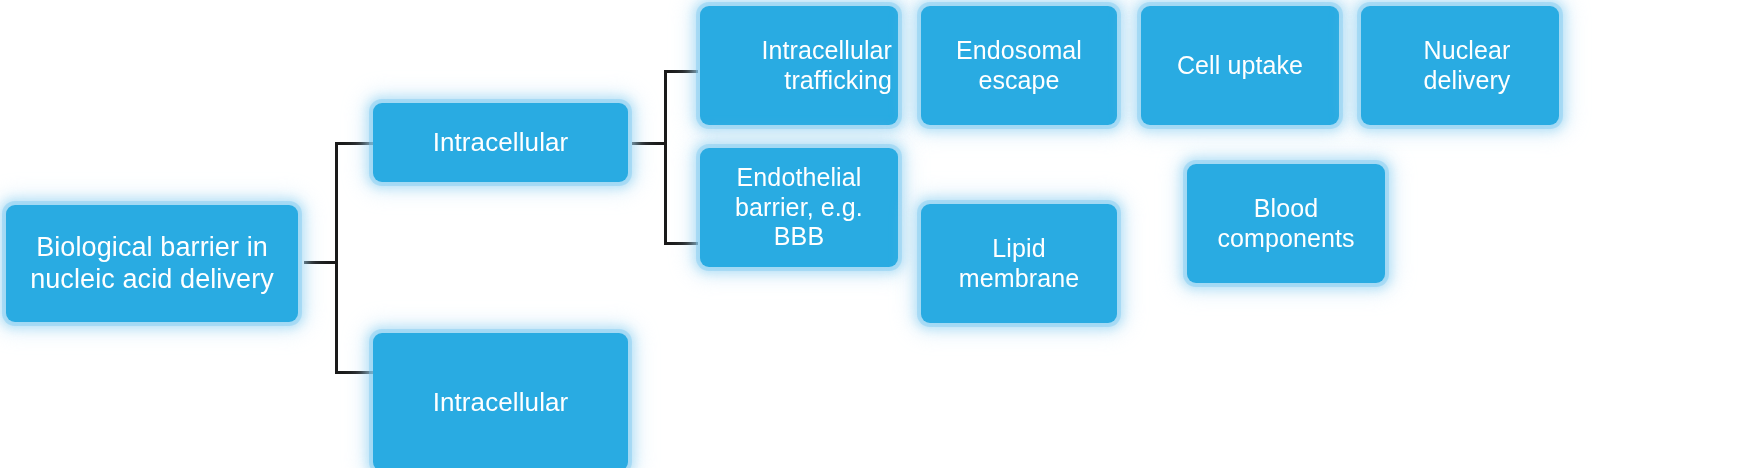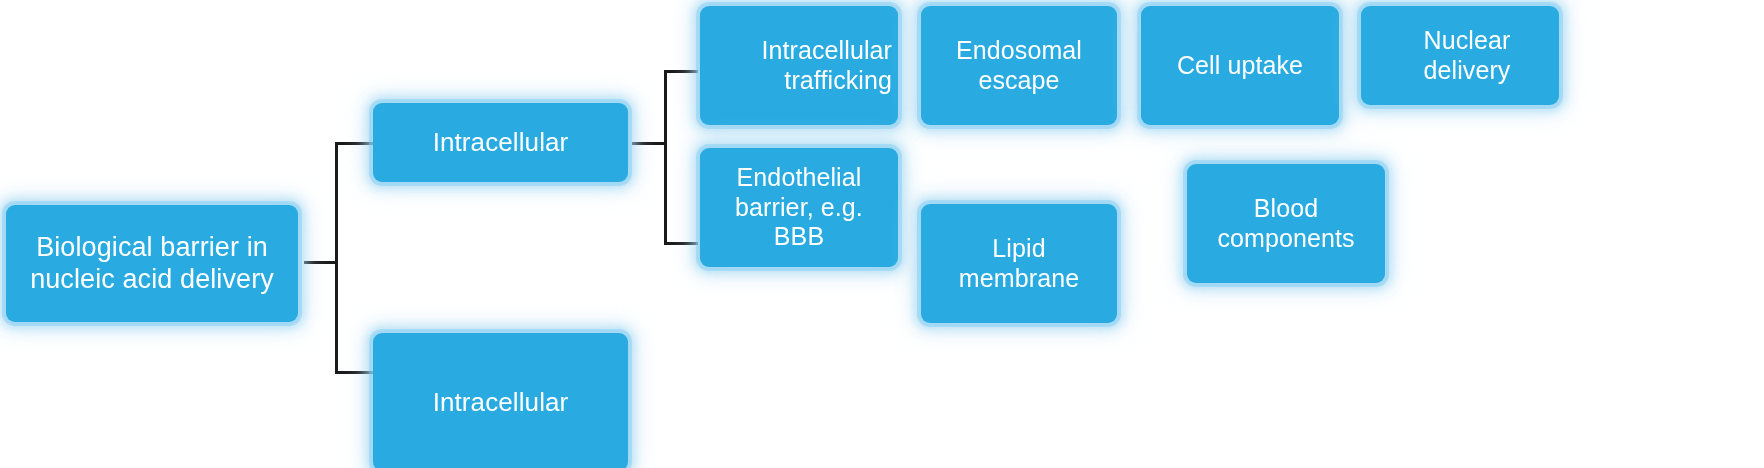--- a/index.html
+++ b/index.html
@@ -87,21 +87,21 @@
 
   <div class="node" style="left:921px; top:6px; width:196px; height:119px; font-size:25px;">
     <span class="node-text">Endosomal
 escape</span>
   </div>
 
   <div class="node" style="left:1141px; top:6px; width:198px; height:119px; font-size:25px;text-align:center;">
     <span class="node-text">Cell uptake</span>
   </div>
 
-  <div class="node" style="left:1361px; top:6px; width:198px; height:99px; font-size:25px;padding-left:20px;">
+  <div class="node" style="left:1361px; top:6px; width:198px; height:119px; font-size:25px;padding-left:20px;">
     <span class="node-text">Nuclear
 delivery</span>
   </div>
 
   <div class="node" style="left:700px; top:148px; width:198px; height:119px; font-size:25px;">
     <span class="node-text">Endothelial
 barrier, e.g.
 BBB</span>
   </div>
 

